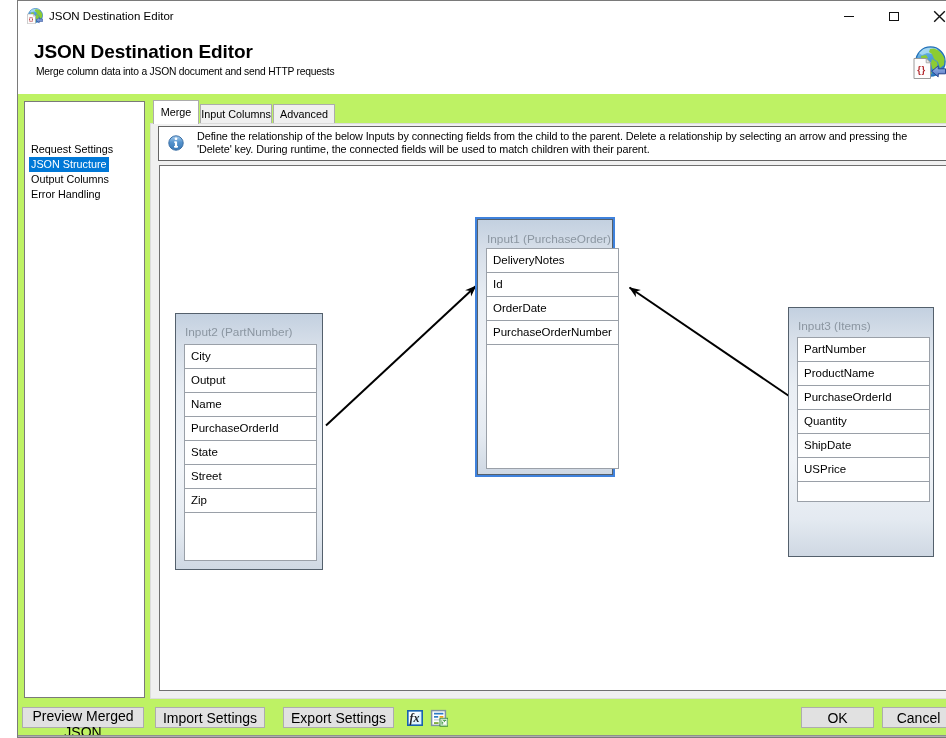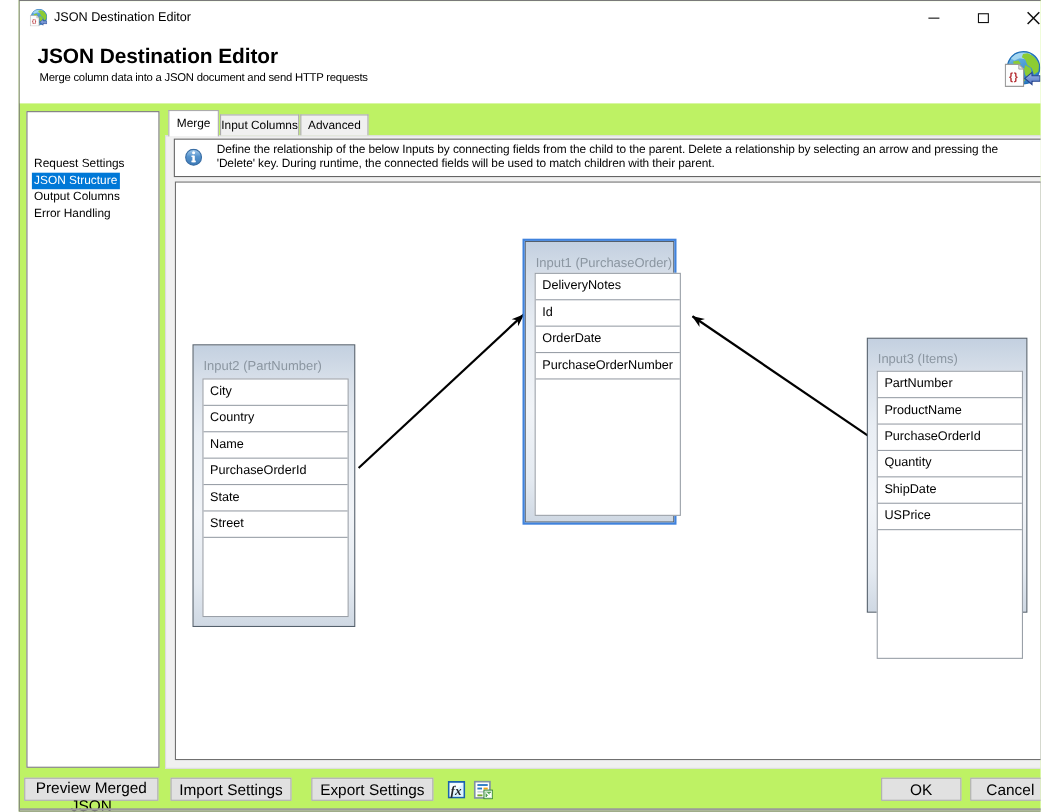--- a/index.html
+++ b/index.html
@@ -129,42 +129,43 @@
         </marker>
       </defs>
       <line x1="166" y1="259.5" x2="316" y2="120" stroke="#000" stroke-width="2" marker-end="url(#ah)"></line>
       <line x1="629" y1="230" x2="469.5" y2="121.5" stroke="#000" stroke-width="2" marker-end="url(#ah)"></line>
     </svg>
 
     <div class="ebox" id="input2" style="left:15px; top:147px; width:148px; height:257px;">
       <div class="hdr" style="left:9px; top:11px;">Input2 (PartNumber)</div>
       <div class="etable" style="left:8px; top:30px; width:133px; height:217px;">
         <div class="erow">City</div>
-        <div class="erow">Country</div>
+        <div class="erow">Output</div>
         <div class="erow">Name</div>
         <div class="erow">PurchaseOrderId</div>
         <div class="erow">State</div>
         <div class="erow">Street</div>
+        <div class="erow">Zip</div>
         <div class="erow last"></div>
       </div>
     </div>
 
     <div class="ebox" id="input1" style="left:317px; top:53px; width:136px; height:256px;">
       <div class="hdr" style="left:9px; top:12px;">Input1 (PurchaseOrder)</div>
       <div class="etable" style="left:8px; top:28px; width:133px; height:221px;">
         <div class="erow">DeliveryNotes</div>
         <div class="erow">Id</div>
         <div class="erow">OrderDate</div>
         <div class="erow">PurchaseOrderNumber</div>
       </div>
     </div>
 
     <div class="ebox" id="input3" style="left:628px; top:141px; width:146px; height:250px;">
       <div class="hdr" style="left:9px; top:11px;">Input3 (Items)</div>
-      <div class="etable" style="left:8px; top:29px; width:133px; height:262px;">
+      <div class="etable" style="left:8px; top:29px; width:133px; height:165px;">
         <div class="erow">PartNumber</div>
         <div class="erow">ProductName</div>
         <div class="erow">PurchaseOrderId</div>
         <div class="erow">Quantity</div>
         <div class="erow">ShipDate</div>
         <div class="erow">USPrice</div>
       </div>
     </div>
   </div>
 

